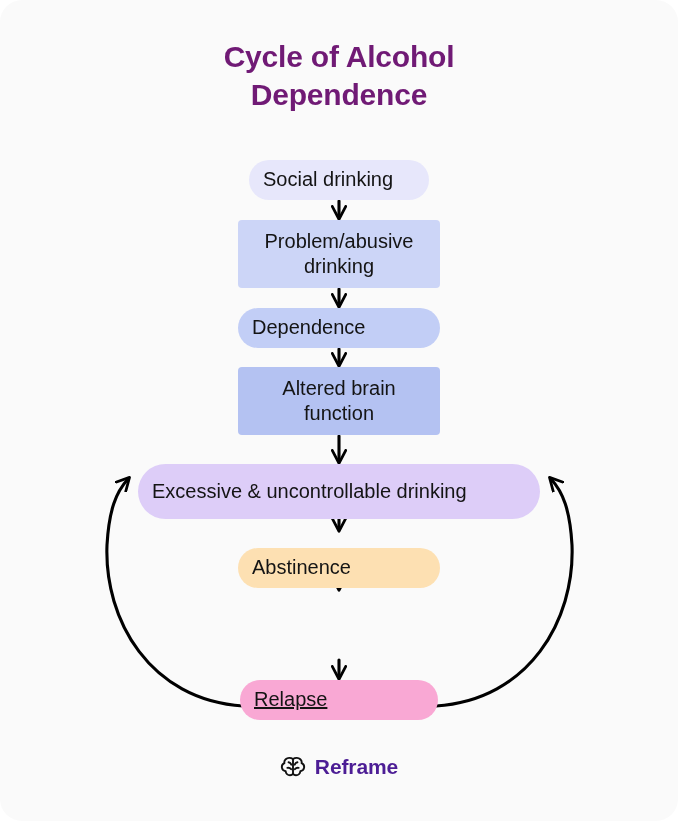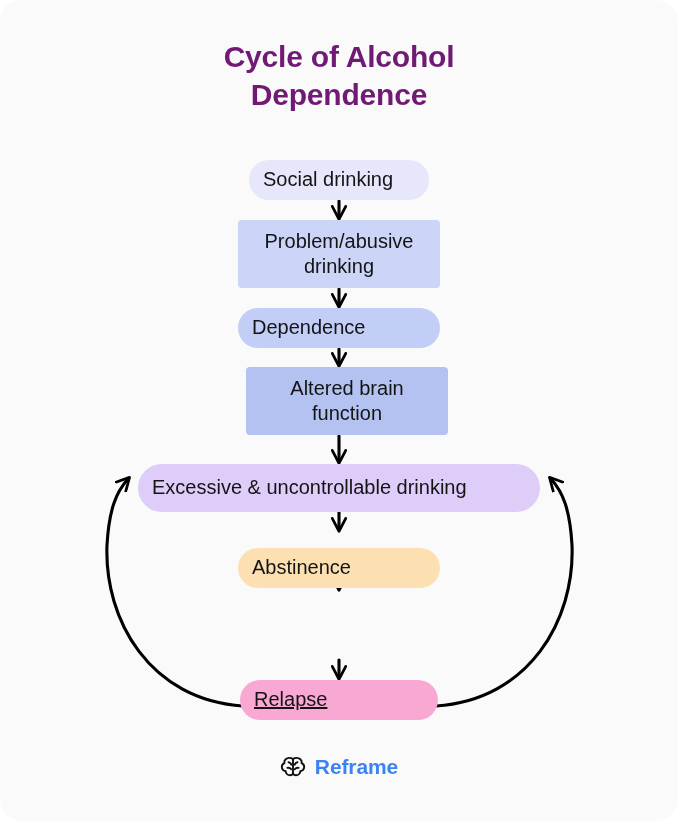--- a/index.html
+++ b/index.html
@@ -69,21 +69,21 @@
     top: 755px;
     width: 678px;
     display: flex;
     align-items: center;
     justify-content: center;
     gap: 9px;
   }
   #brand-text {
     font-size: 21px;
     font-weight: bold;
-    color: #3b82f6;
+    color: #4c1d95;
     letter-spacing: -0.1px;
   }
   .brand-icon { display: block; }
 </style>
 </head>
 <body>
 
 <div id="card">
 
   <div id="title">
@@ -119,25 +119,25 @@
     </div>
 
     <div class="node multiline" style="left:238px; top:220px; width:202px; height:68px; background:#ccd5f7;">
       <span>Problem/abusive drinking</span>
     </div>
 
     <div class="node" style="left:238px; top:308px; width:202px; height:40px; background:#c2cef6;">
       <span>Dependence</span>
     </div>
 
-    <div class="node multiline" style="left:238px; top:367px; width:202px; height:68px; background:#b4c2f2;margin-left:8px;">
+    <div class="node multiline" style="left:238px; top:367px; width:202px; height:68px; background:#b4c2f2;">
       <span>Altered brain function</span>
     </div>
 
-    <div class="node" style="left:138px; top:464px; width:402px; height:48px; background:#ddcdf8;">
+    <div class="node" style="left:138px; top:464px; width:402px; height:55px; background:#ddcdf8;">
       <span>Excessive &amp; uncontrollable drinking</span>
     </div>
 
     <div class="node" style="left:238px; top:532px; width:202px; height:40px; background:#fde0b2;margin-top:16px;">
       <span>Abstinence</span>
     </div>
 
 
     <div class="node" style="left:240px; top:680px; width:198px; height:40px; background:#f9a8d4;text-decoration:underline;">
       <span>Relapse</span>

